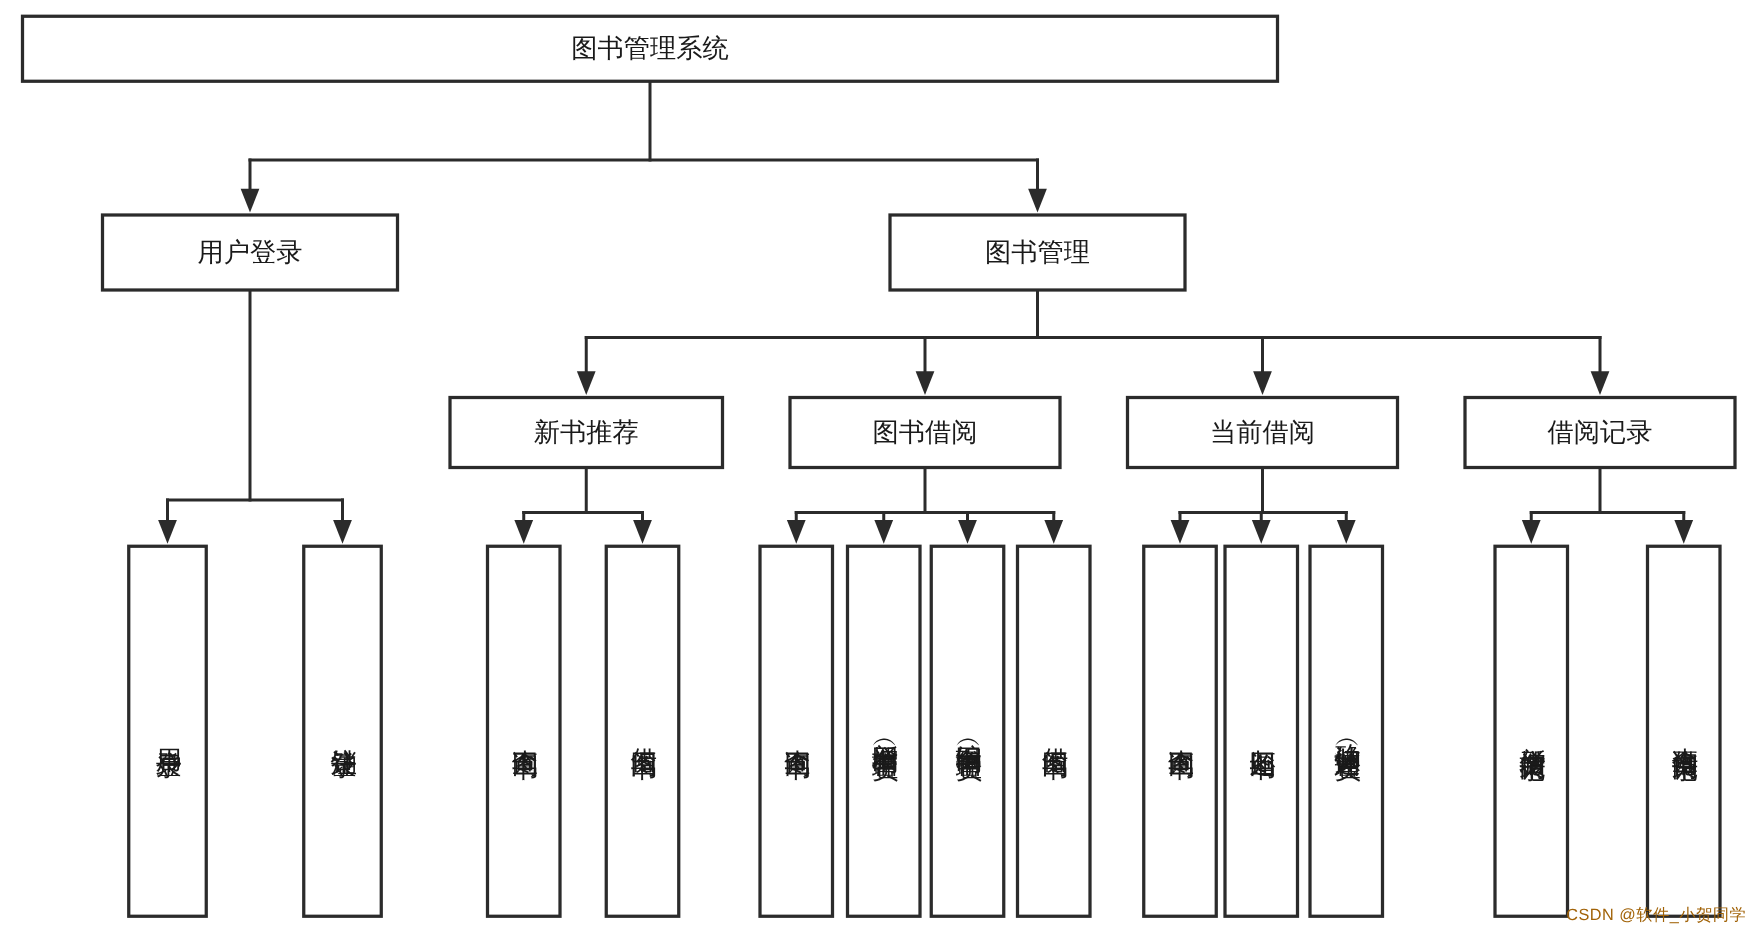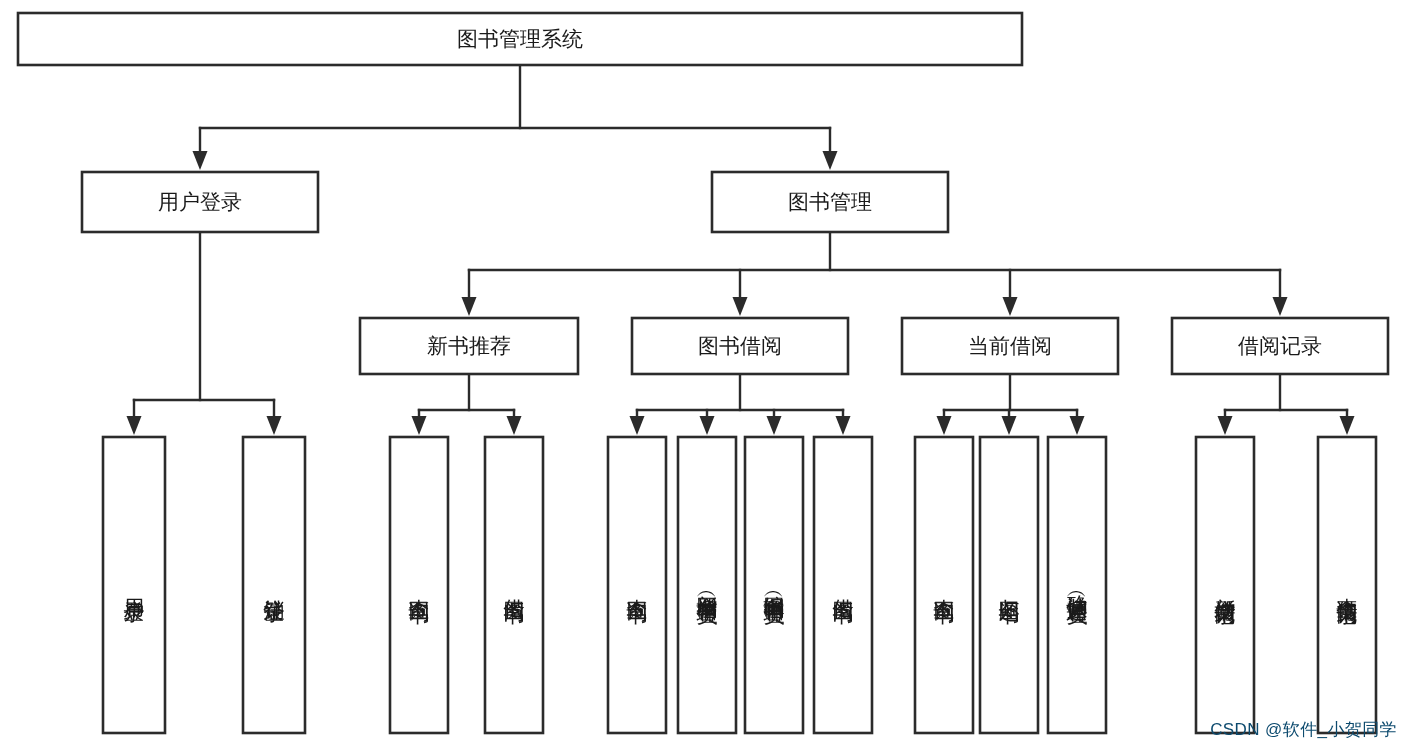--- a/index.html
+++ b/index.html
@@ -68,22 +68,22 @@
     letter-spacing: 1.5px;
     white-space: nowrap;
     text-align: center;
     pointer-events: auto;
   }
   .watermark {
     position: absolute;
     right: 8px;
     bottom: 6px;
     font-family: "Liberation Sans", "DejaVu Sans", sans-serif;
-    font-size: 17px;
-    color: #0c4a6e;
+    font-size: 13px;
+    color: #a16207;
     white-space: nowrap;
     letter-spacing: 0.4px;
     margin-left: 40px;
   }
 </style>
 </head>
 <body>
 
 <div id="diagram-root">
   <svg id="tree-svg" viewBox="0 0 1405 747" xmlns="http://www.w3.org/2000/svg">

